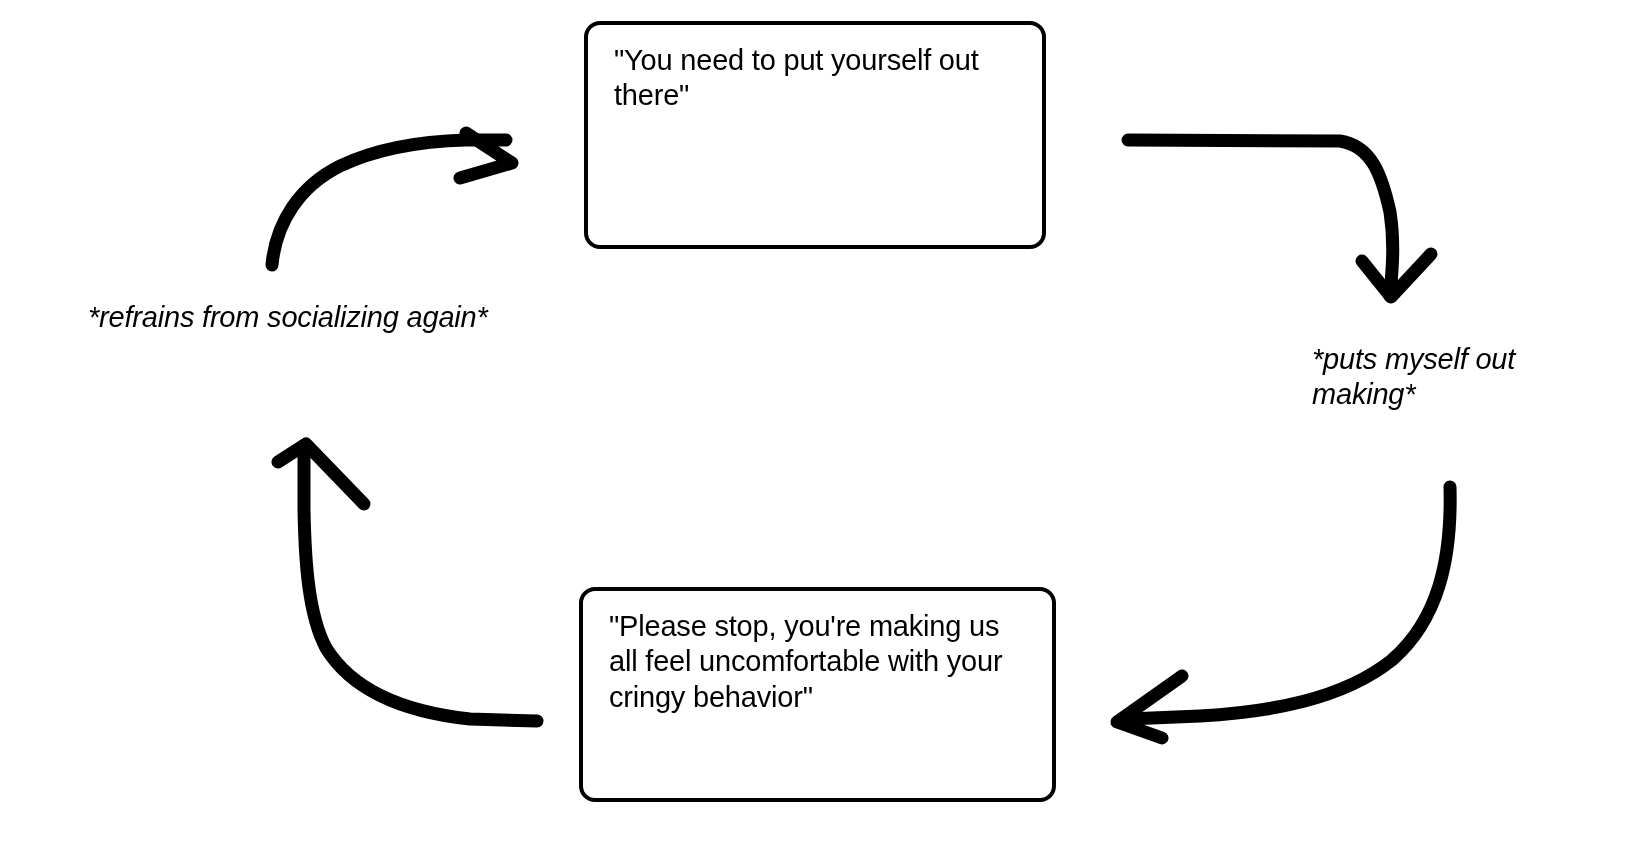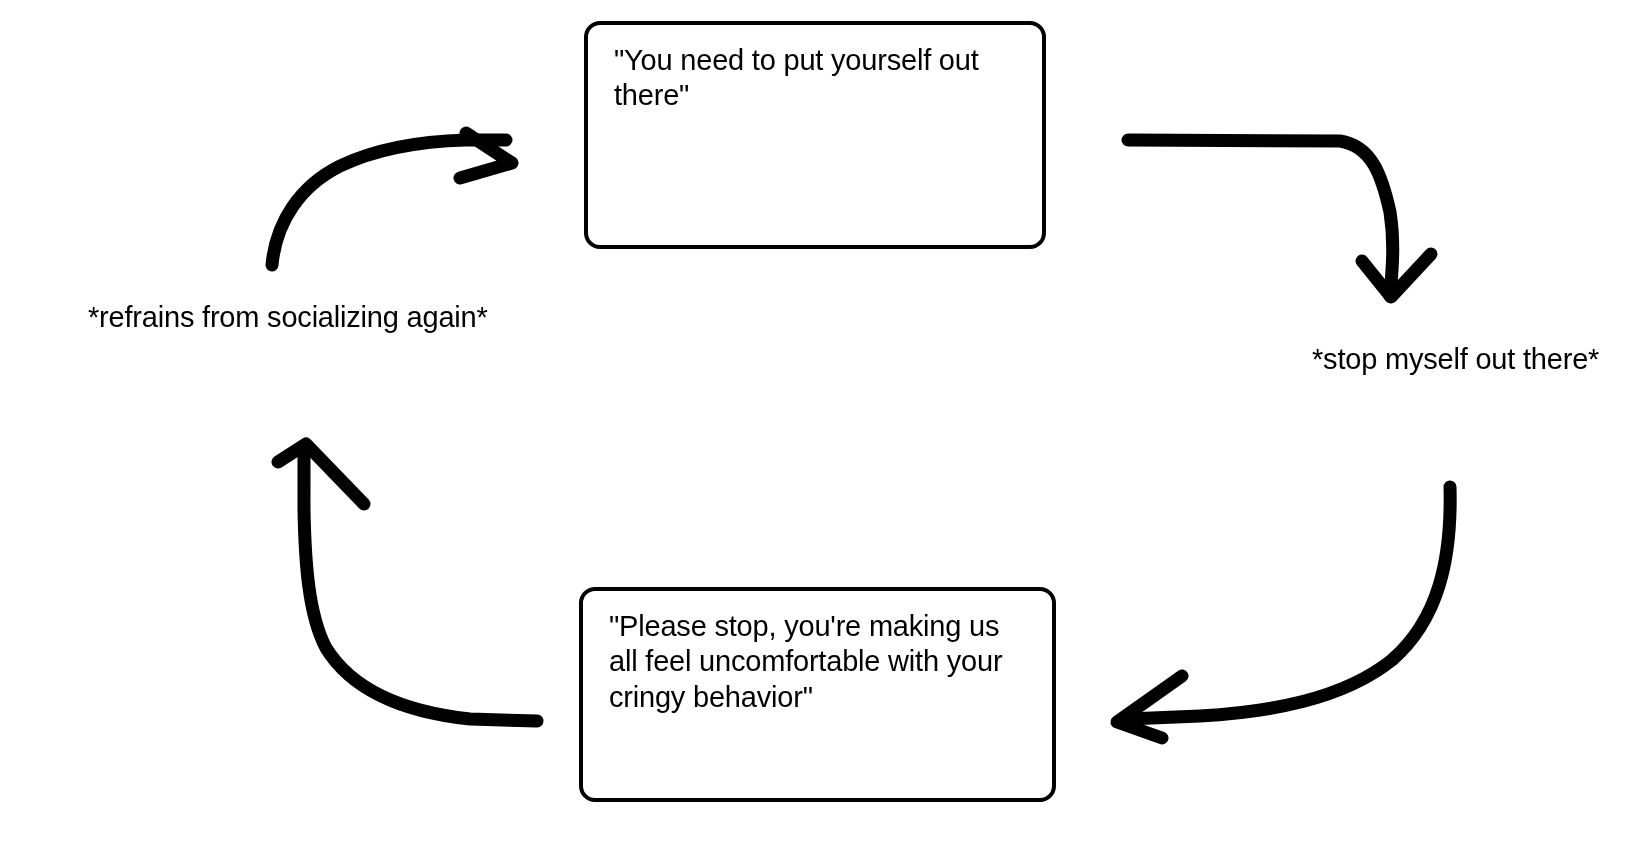--- a/index.html
+++ b/index.html
@@ -57,20 +57,21 @@
     height: 215px;
   }
   .free-label {
     position: absolute;
     color: #000000;
     font-family: "Liberation Sans", sans-serif;
     font-size: 29px;
     line-height: 1.22;
     letter-spacing: -0.2px;
     white-space: pre-line;
+    font-style: italic;
   }
   #label-left {
     left: 88px;
     top: 300px;
     width: 470px;
     text-align: left;
   }
   #label-right {
     left: 1312px;
     top: 342px;
@@ -112,15 +113,15 @@
   <div class="node-box" id="box-top">
     <div class="node-text">"You need to put yourself out there"</div>
   </div>
 
   <div class="node-box" id="box-bottom">
     <div class="node-text">"Please stop, you're making us all feel uncomfortable with your cringy behavior"</div>
   </div>
 
   <div class="free-label" id="label-left">*refrains from socializing again*</div>
 
-  <div class="free-label" id="label-right">*stop myself out there*</div>
+  <div class="free-label" id="label-right">*puts myself out making*</div>
 
 </div>
 
 </body></html>

